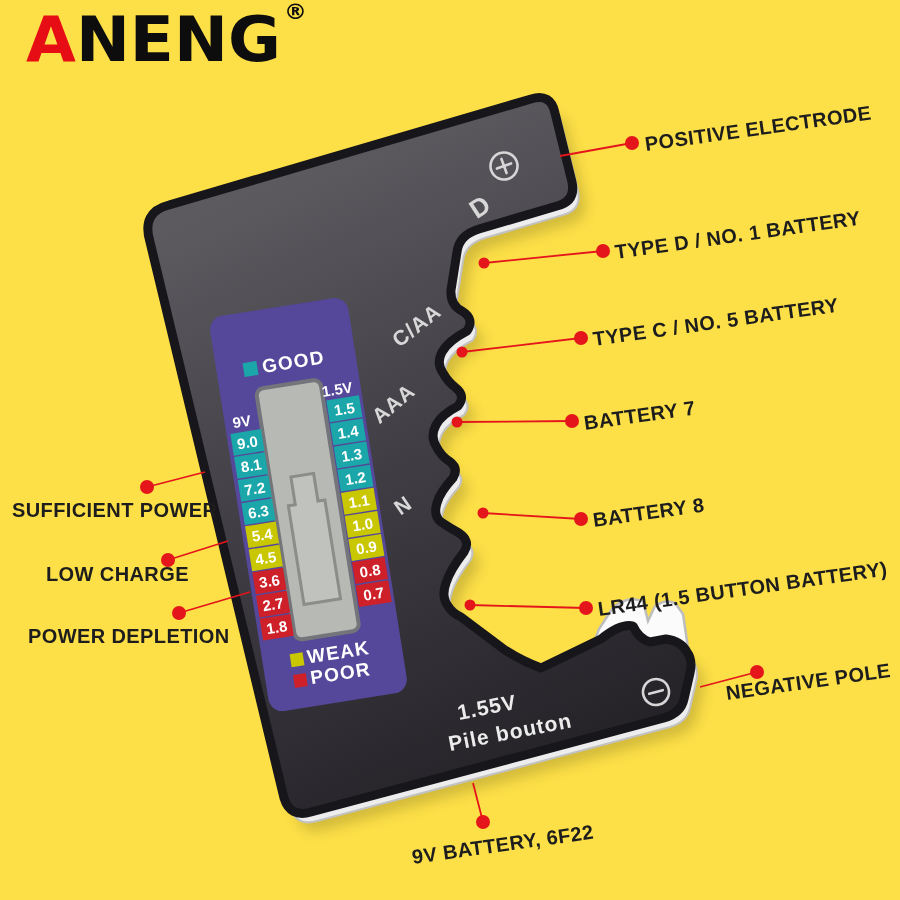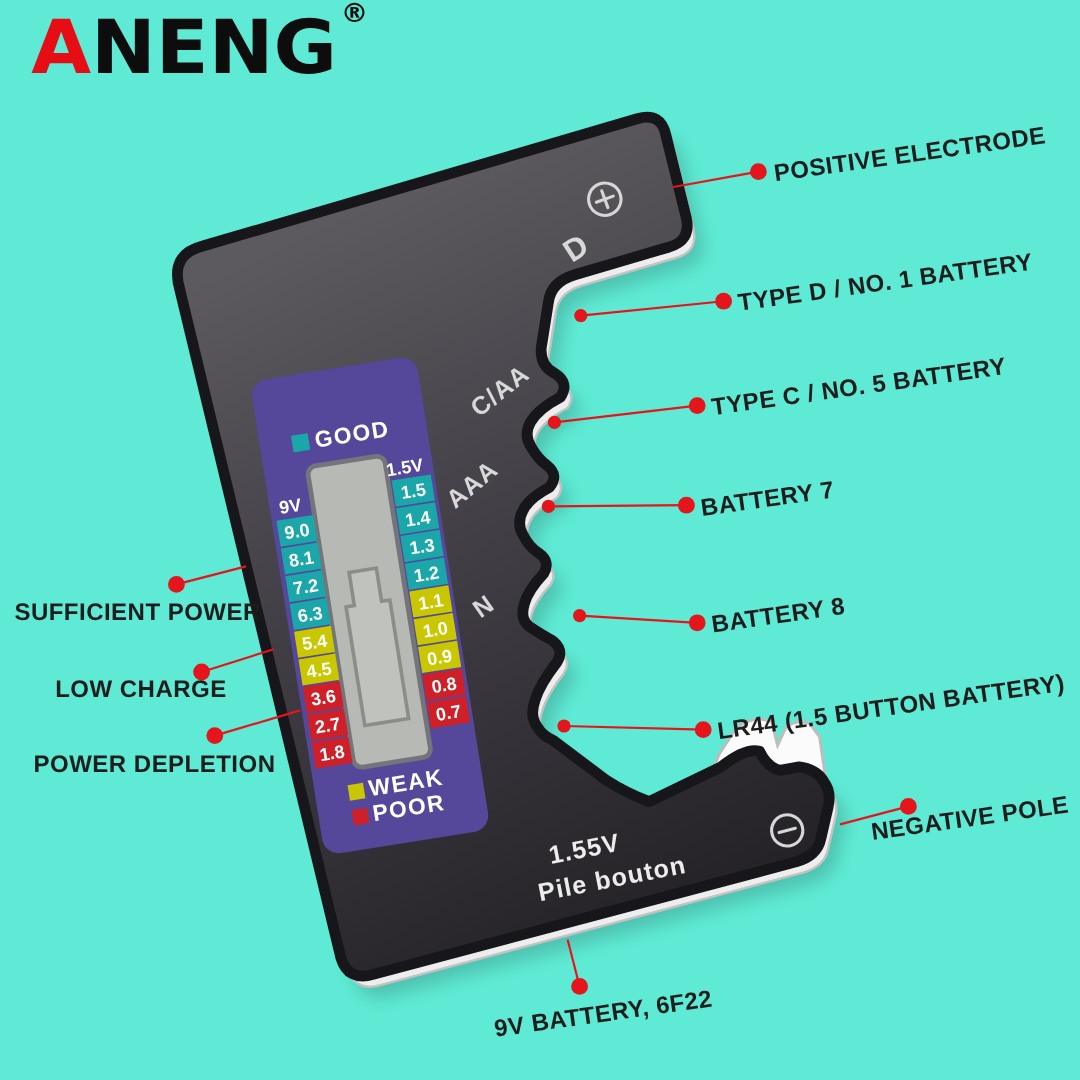--- a/index.html
+++ b/index.html
@@ -1,17 +1,17 @@
 <!DOCTYPE html>
 <html><head>
 <meta charset="utf-8">
 <style>
   html,body{margin:0;padding:0;background:#fff;}
   body{font-family:"Liberation Sans",sans-serif;}
-  .stage{position:relative;width:900px;height:900px;background:#5eead4;overflow:hidden;text-align:right;}
+  .stage{position:relative;width:900px;height:900px;background:#fde047;overflow:hidden;text-align:right;}
   .logo{position:absolute;left:26px;top:6px;font-family:"DejaVu Sans",sans-serif;
         font-weight:bold;font-size:62px;letter-spacing:0px;color:#0d0d0d;line-height:1.1;
         transform:scaleX(1.04);transform-origin:left top;}
   .logo-a{color:#e60d15;}
   .logo-reg{font-size:22px;font-weight:bold;vertical-align:top;position:relative;top:-6px;left:3px;}
   svg text{font-family:"Liberation Sans",sans-serif;}
   .callout-text{font-size:20px;font-weight:600;fill:#1d1d1d;letter-spacing:0.4px;}
   .cellval{font-size:15px;font-weight:bold;fill:#ffffff;text-anchor:middle;}
   .hdr{font-size:15px;font-weight:bold;fill:#ffffff;}
   .lcd-label{font-size:19px;font-weight:bold;fill:#ffffff;letter-spacing:1.2px;}

